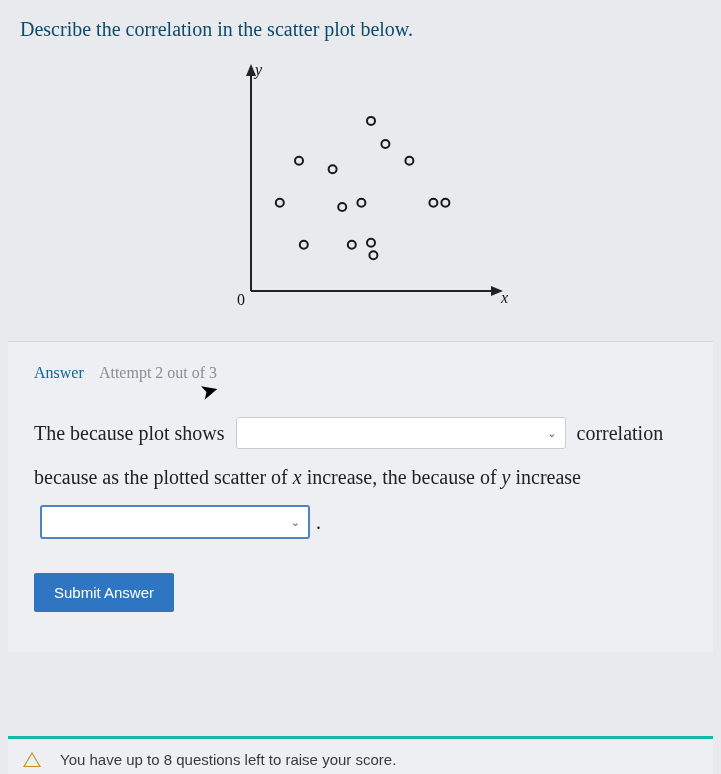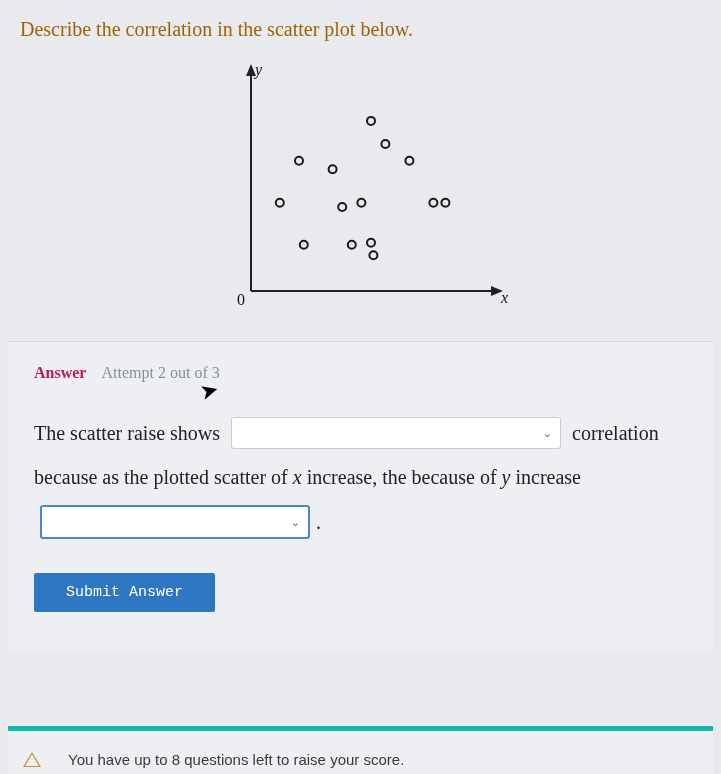--- a/index.html
+++ b/index.html
@@ -8,21 +8,21 @@
       height: 774px;
       background: #e8eaed;
       font-family: Georgia, 'Times New Roman', serif;
       color: #333;
       overflow: hidden;
       position: relative;
     }
     .prompt {
       padding: 18px 20px 10px 20px;
       font-size: 20px;
-      color: #a16207;
+      color: #0c4a6e;
     }
     .chart-container {
       width: 100%;
       display: flex;
       justify-content: center;
       padding: 10px 0 20px 0;
     }
     .chart {
       position: relative;
       width: 300px;
@@ -38,21 +38,21 @@
       margin: 0 8px;
       background: #edeff2;
       border-top: 1px solid #d5d8dd;
       padding: 22px 26px 40px 26px;
     }
     .answer-header {
       font-size: 16px;
       margin-bottom: 28px;
       font-family: Georgia, serif;
     }
-    .answer-header .label { font-weight: bold; color: #be185d; }
+    .answer-header .label { font-weight: normal; color: #0369a1; }
     .answer-header .attempt { color: #8a8f98; }
     .sentence {
       font-size: 20px;
       line-height: 2.1;
       color: #222;
     }
     .sentence span, .sentence .math { vertical-align: middle; }
     .dropdown {
       display: inline-flex;
       align-items: center;
@@ -71,38 +71,38 @@
     .dropdown.small { width: 270px; border: 2px solid #4a86c5; height: 34px; }
     .chev {
       font-size: 11px;
       color: #666;
     }
     .math { font-style: italic; font-family: 'Times New Roman', serif; }
     .submit-btn {
       display: inline-block;
       background: #2f76c2;
       color: #fff;
-      font-family: Liberation Mono, monospace;
+      font-family: Liberation Sans, sans-serif;
       font-size: 15px;
-      padding: 11px 32px;
+      padding: 11px 20px;
       border: none;
       border-radius: 2px;
       margin-top: 30px;
       cursor: pointer;
     }
     .footer {
       position: absolute;
       bottom: 0;
       left: 8px;
       right: 8px;
-      border-top: 5px solid #14b8a6;
-      padding: 20px 16px 6px 16px;
+      border-top: 3px solid #14b8a6;
+      padding: 12px 16px 6px 16px;
       display: flex;
       align-items: center;
-      gap: 28px;
+      gap: 20px;
       background: #edeff2;
       font-family: Arial, sans-serif;
       font-size: 15px;
       color: #3a3a3a;
     }
     .warn-icon {
       width: 0; height: 0;
       border-left: 8px solid transparent;
       border-right: 8px solid transparent;
       border-bottom: 14px solid transparent;
@@ -173,21 +173,21 @@
 <div class="cursor-icon">➤</div>
 
 <div class="answer-card">
   <div class="answer-header">
     <span class="label">Answer</span>
     &nbsp;&nbsp;
     <span class="attempt">Attempt 2 out of 3</span>
   </div>
 
   <div class="sentence">
-    <span>The scatter raise shows</span>
+    <span>The because plot shows</span>
     <span class="dropdown wide">
       <span></span>
       <span class="chev">⌄</span>
     </span>
     <span>correlation</span>
     <br>
     <span>because as the plotted scatter of </span><span class="math">x</span><span> increase, the because of </span><span class="math">y</span><span> increase</span>
     <br>
     <span class="dropdown small">
       <span></span>

